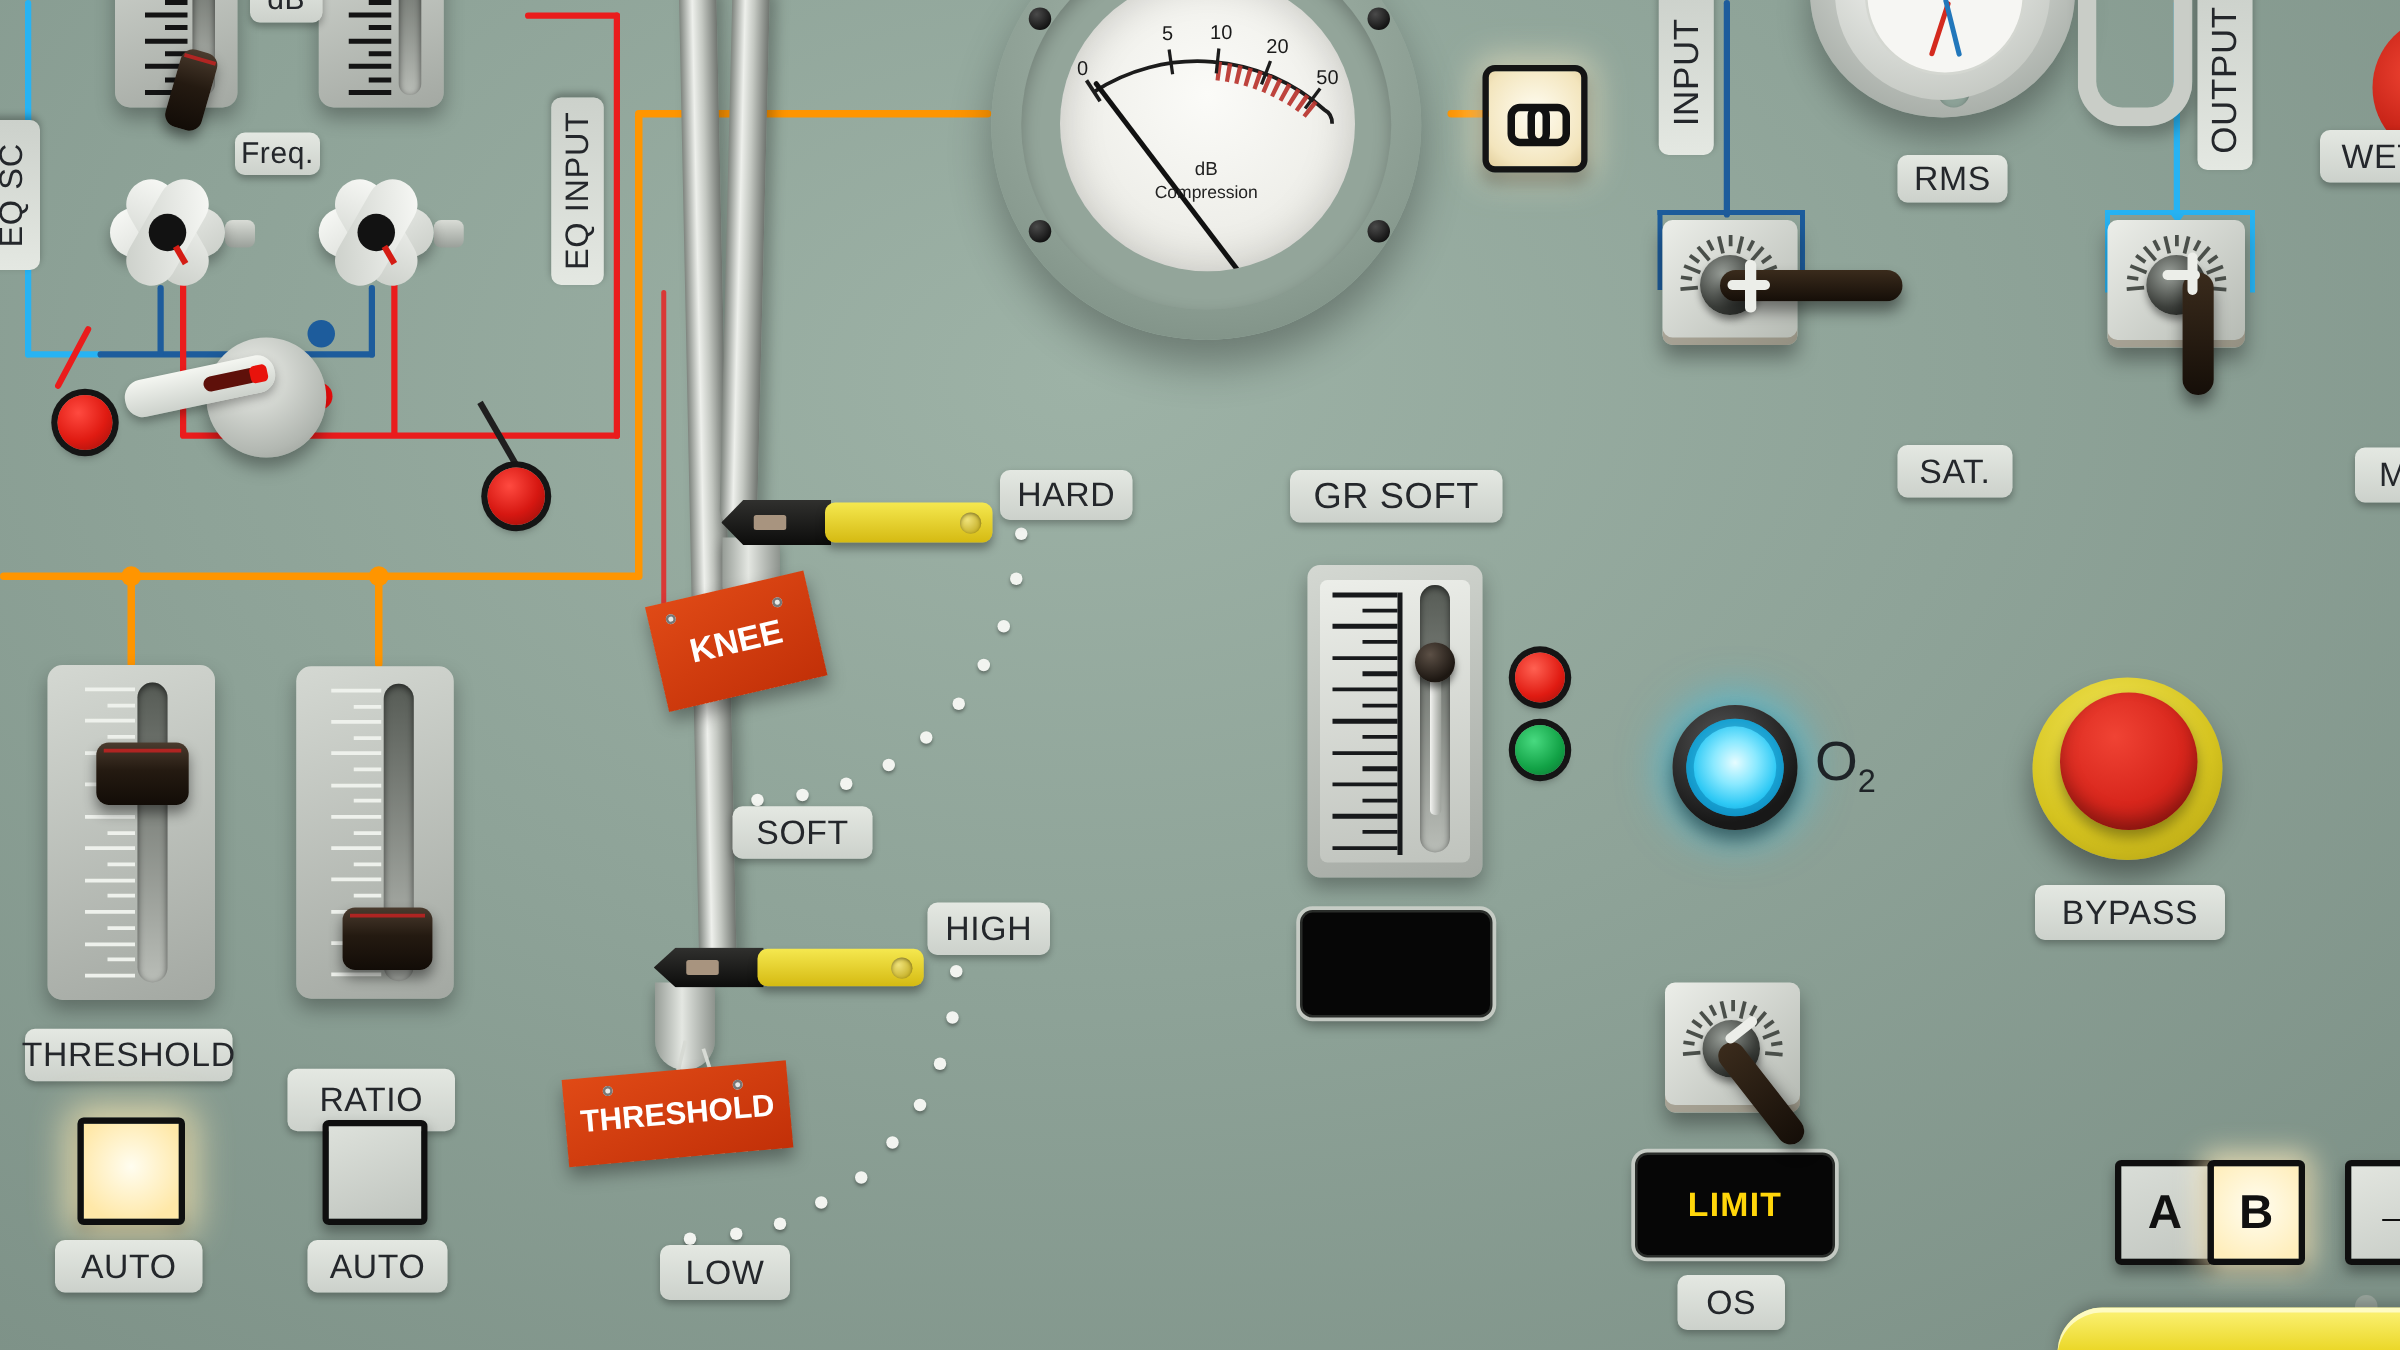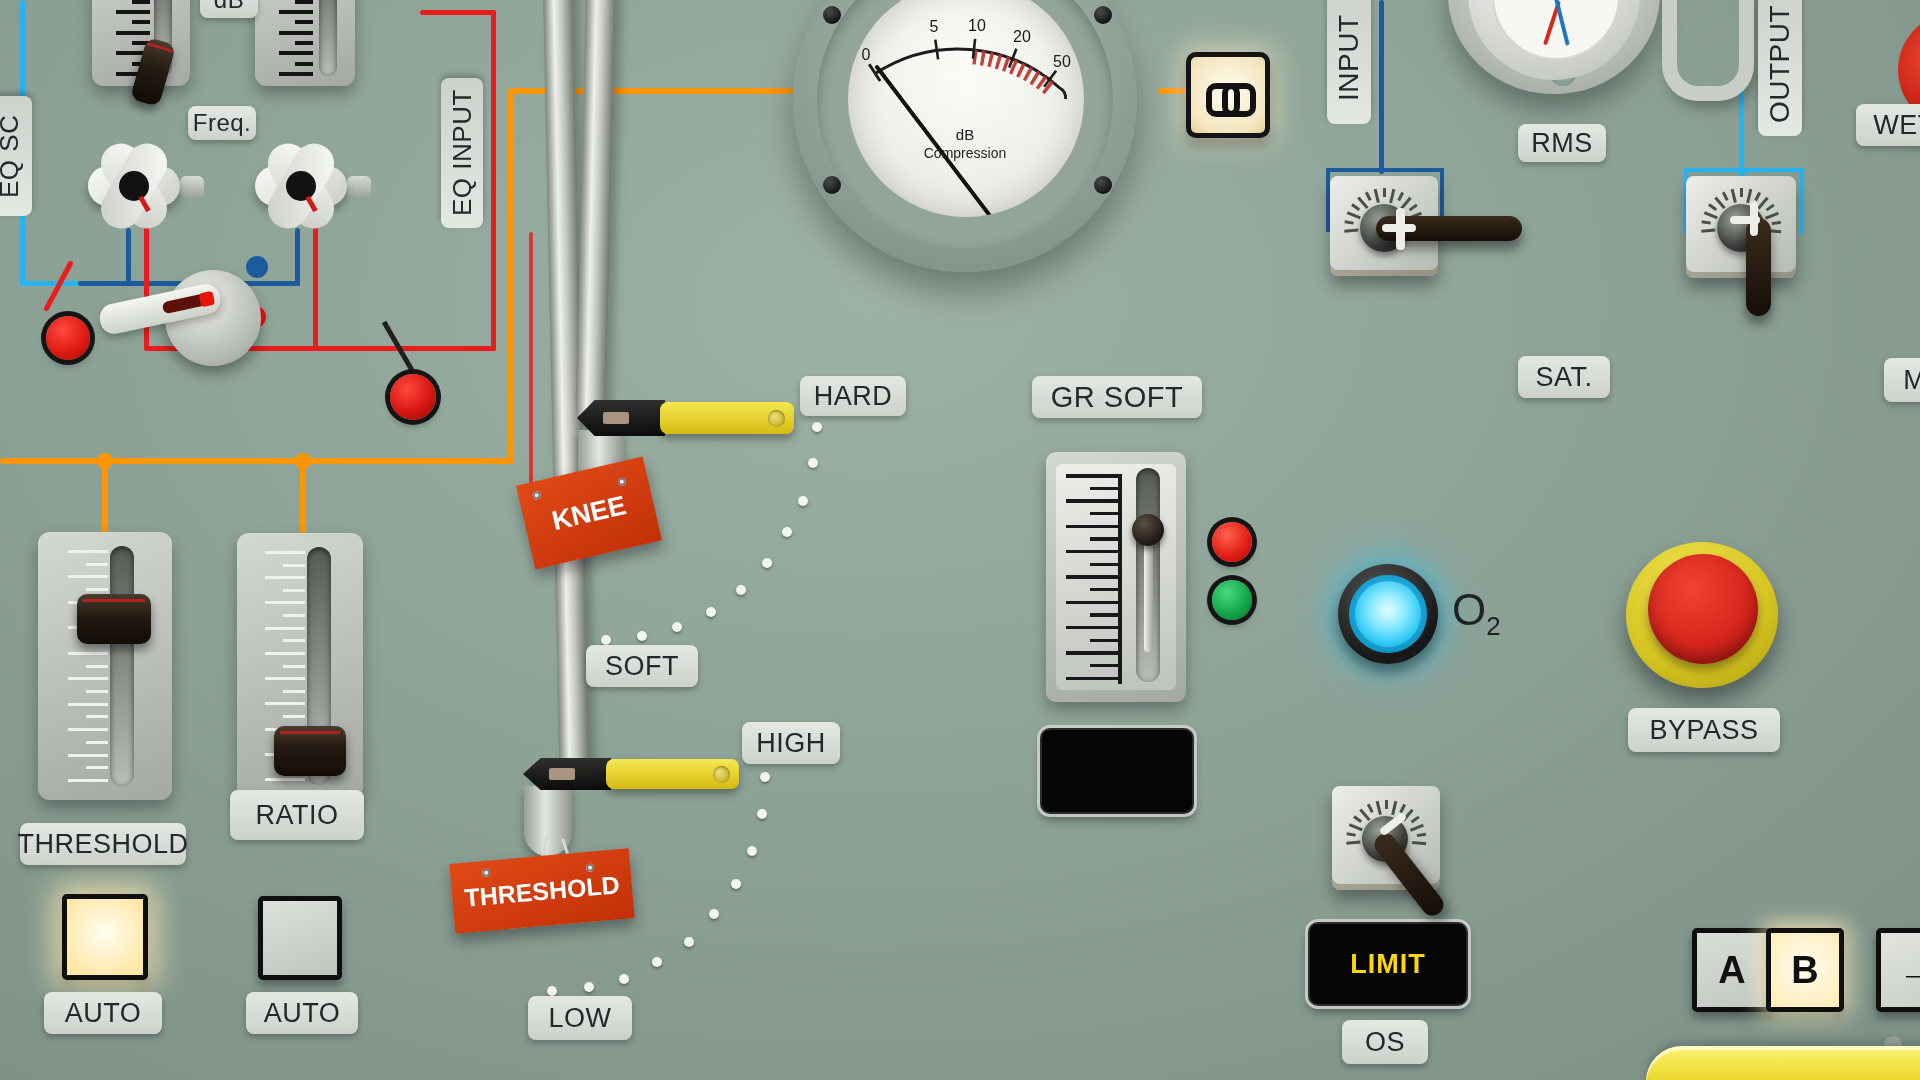--- a/index.html
+++ b/index.html
@@ -445,21 +445,21 @@
         <i style="position: absolute; right: 0px; display: block; height: 3px; width: 40px; background: rgb(238, 241, 236); top: 201.778px;"></i>
         <i style="position: absolute; right: 0px; display: block; height: 3px; width: 22px; background: rgb(238, 241, 236); top: 214.389px;"></i>
         <i style="position: absolute; right: 0px; display: block; height: 3px; width: 40px; background: rgb(238, 241, 236); top: 227px;"></i>
       </div>
     <div class="slot" style="left:70px;top:14px;width:24px;height:238px"></div>
   </div>
   <div class="fhandle" style="left:274px;top:726px;width:72px;height:50px"></div>
   <div class="pill" style="left:20px;top:823px;width:166px;height:42px">
       <span>THRESHOLD</span>
     </div>
-  <div class="pill" style="left:230px;top:790px;width:134px;height:50px">
+  <div class="pill" style="left:230px;top:855px;width:134px;height:50px">
       <span>RATIO</span>
     </div>
 
   <div class="sqbtn" style="left:62px;top:894px;width:76px;height:76px;background:radial-gradient(circle at 50% 45%,#fffdf0,#ffe8a8 80%);box-shadow:0 0 30px 8px rgba(255,236,180,.8),0 6px 10px rgba(0,0,0,.35)"></div>
   <div class="sqbtn" style="left:258px;top:896px;width:74px;height:74px;background:linear-gradient(160deg,#dde1db,#bfc4be)"></div>
   <div class="pill" style="left:44px;top:992px;width:118px;height:42px">
       <span>AUTO</span>
     </div>
   <div class="pill" style="left:246px;top:992px;width:112px;height:42px">
       <span>AUTO</span>

